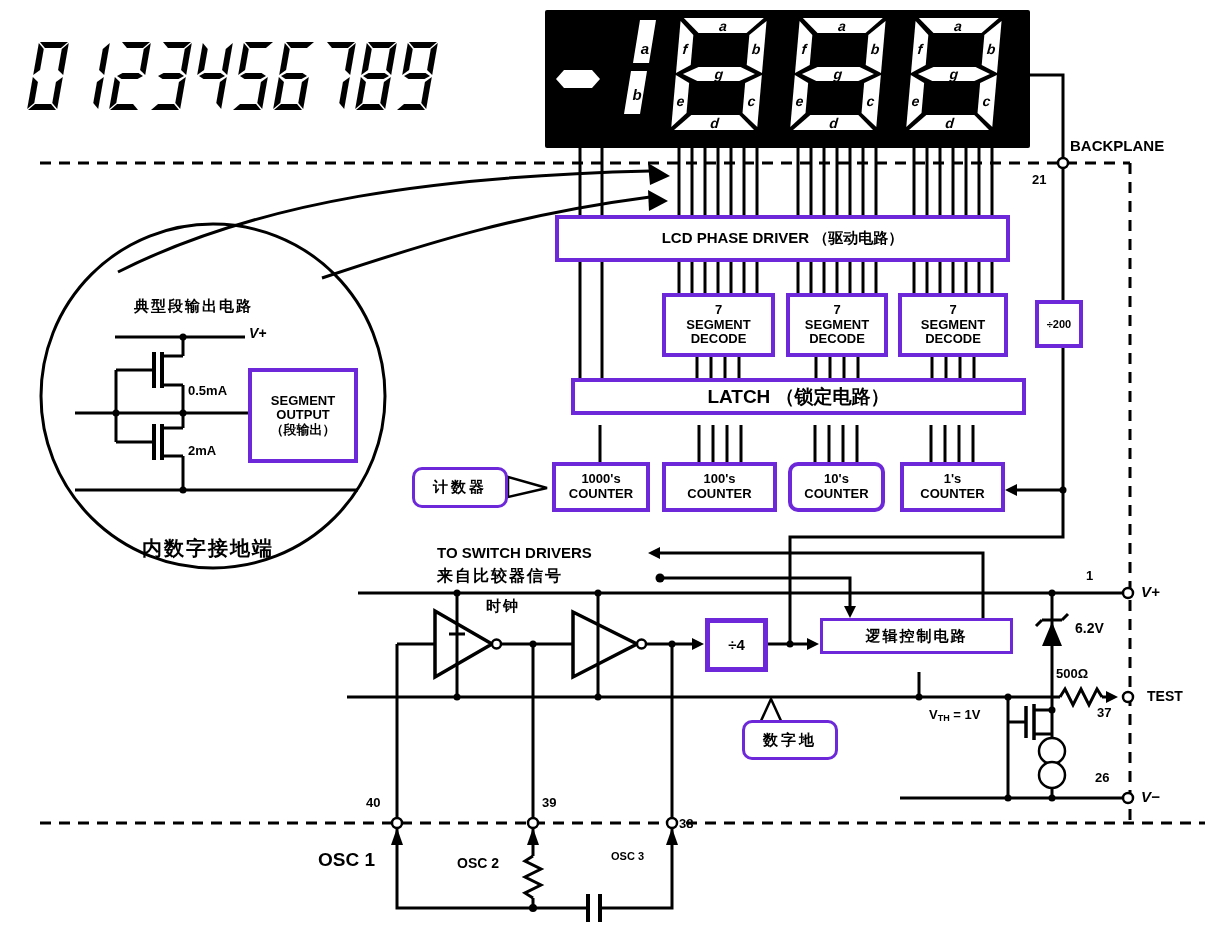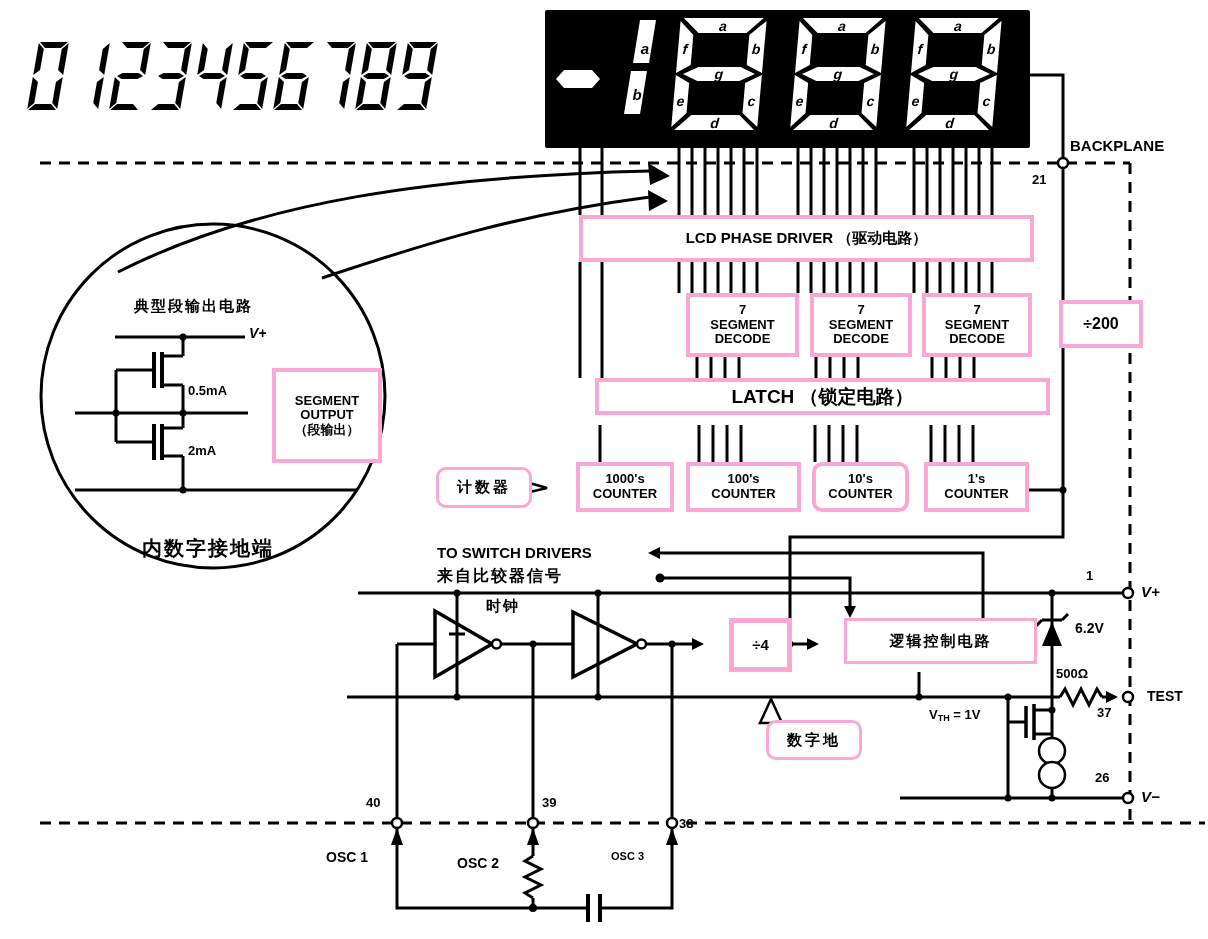--- a/index.html
+++ b/index.html
@@ -2,24 +2,24 @@
 <html><head>
 <meta charset="utf-8">
 <style>
   html,body{margin:0;padding:0;background:#fff;}
   #page{position:relative;width:1208px;height:939px;background:#fff;overflow:hidden;
         font-family:"Liberation Sans","DejaVu Sans",sans-serif;color:#000;}
   #cir{position:absolute;left:0;top:0;}
   .lbl{position:absolute;white-space:nowrap;color:#000;font-family:"Liberation Sans","DejaVu Sans",sans-serif;}
   .b{font-weight:700;}
   .it{font-style:italic;}
-  .blk{position:absolute;box-sizing:border-box;background:#fff;border:4px solid #f9a8d4;
+  .blk{position:absolute;box-sizing:border-box;background:#fff;border:4px solid #6d28d9;
        display:flex;flex-direction:column;align-items:center;justify-content:center;
        text-align:center;font-weight:700;line-height:1.12;color:#000;
-       font-family:"Liberation Sans","DejaVu Sans",sans-serif;margin-left:24px;}
+       font-family:"Liberation Sans","DejaVu Sans",sans-serif;}
   .call{border-width:3px;border-radius:10px;font-weight:700;}
   .sub{font-size:9px;vertical-align:-2px;}
 </style>
 </head>
 <body>
 
 <div id="page">
 
 <svg id="cir" width="1208" height="939" viewBox="0 0 1208 939">
 
@@ -367,21 +367,21 @@
   <span>7</span>
   <span>SEGMENT</span>
   <span>DECODE</span>
 </div>
 <div class="blk" style="left:898px;top:293px;width:110px;height:64px;font-size:13px;">
   <span>7</span>
   <span>SEGMENT</span>
   <span>DECODE</span>
 </div>
 
-<div class="blk" style="left:1035px;top:300px;width:84px;height:48px;font-size:16px;">
+<div class="blk" style="left:1035px;top:300px;width:48px;height:48px;font-size:11px;">
   <span>÷200</span>
 </div>
 
 <div class="blk" style="left:571px;top:378px;width:455px;height:37px;font-size:19px;">
   <span>LATCH （锁定电路）</span>
 </div>
 
 <div class="blk" style="left:552px;top:462px;width:98px;height:50px;font-size:13px;">
   <span>1000's</span>
   <span>COUNTER</span>
@@ -396,21 +396,21 @@
 </div>
 <div class="blk" style="left:900px;top:462px;width:105px;height:50px;font-size:13px;">
   <span>1's</span>
   <span>COUNTER</span>
 </div>
 
 <div class="blk" style="left:705px;top:618px;width:63px;height:54px;font-size:15px;border-width:5px;">
   <span>÷4</span>
 </div>
 
-<div class="blk" style="left:820px;top:618px;width:193px;height:46px;font-size:15px;border-width:3px;letter-spacing:2px;">
+<div class="blk" style="left:820px;top:618px;width:193px;height:36px;font-size:15px;border-width:3px;letter-spacing:2px;">
   <span>逻辑控制电路</span>
 </div>
 
 <div class="blk call" style="left:412px;top:467px;width:96px;height:41px;font-size:15px;letter-spacing:3px;">
   <span>计数器</span>
 </div>
 
 <div class="blk call" style="left:742px;top:720px;width:96px;height:40px;font-size:15px;letter-spacing:3px;">
   <span>数字地</span>
 </div>
@@ -434,21 +434,21 @@
 <div class="lbl b" style="left:1147px;top:688px;font-size:14px;">TEST</div>
 <div class="lbl b" style="left:1095px;top:770px;font-size:13px;">26</div>
 <div class="lbl b it" style="left:1141px;top:788px;font-size:15px;">V−</div>
 
 <div class="lbl b" style="left:1075px;top:620px;font-size:14px;">6.2V</div>
 <div class="lbl b" style="left:1056px;top:666px;font-size:13px;">500Ω</div>
 <div class="lbl b" style="left:929px;top:707px;font-size:13px;">
   <span>V</span><span class="sub">TH</span><span> = 1V</span>
 </div>
 
-<div class="lbl b" style="left:318px;top:849px;font-size:14px;margin-left:8px;">OSC 1</div>
+<div class="lbl b" style="left:318px;top:849px;font-size:19px;">OSC 1</div>
 <div class="lbl b" style="left:366px;top:795px;font-size:13px;">40</div>
 <div class="lbl b" style="left:457px;top:855px;font-size:14px;">OSC 2</div>
 <div class="lbl b" style="left:542px;top:795px;font-size:13px;">39</div>
 <div class="lbl b" style="left:611px;top:850px;font-size:11px;">OSC 3</div>
 <div class="lbl b" style="left:679px;top:816px;font-size:13px;">38</div>
 
 <div class="lbl b" style="left:134px;top:297px;font-size:15px;letter-spacing:2px;">典型段输出电路</div>
 <div class="lbl b it" style="left:249px;top:325px;font-size:14px;">V+</div>
 <div class="lbl b" style="left:188px;top:351px;font-size:13px;margin-top:32px;">0.5mA</div>
 <div class="lbl b" style="left:188px;top:443px;font-size:13px;">2mA</div>

